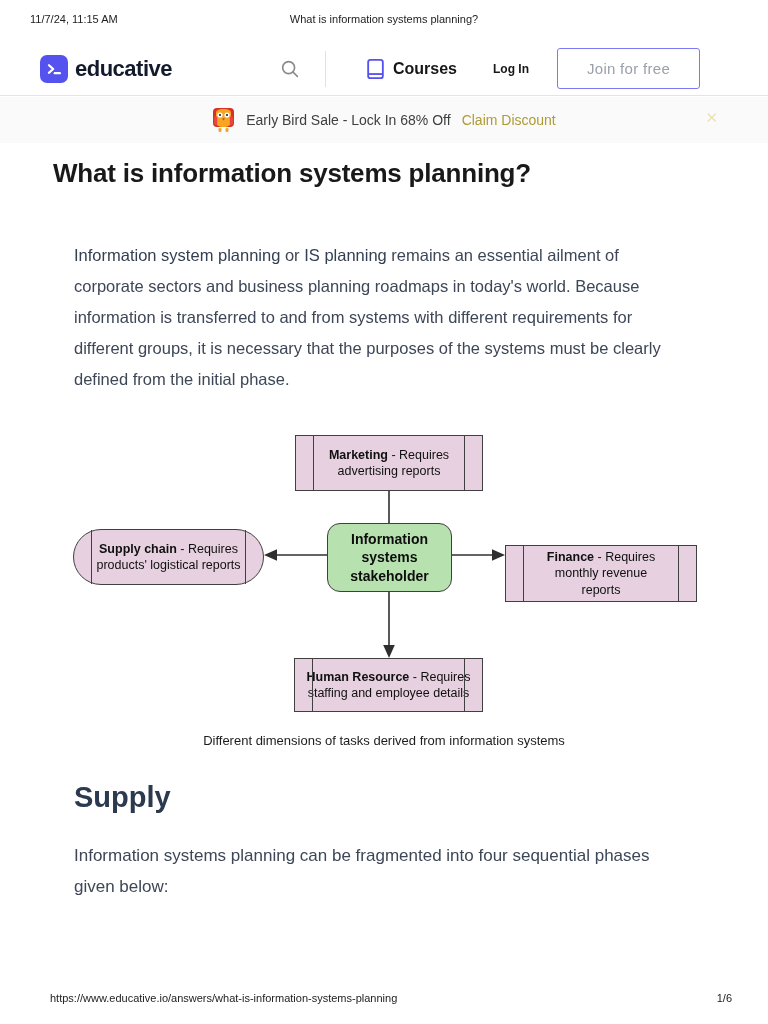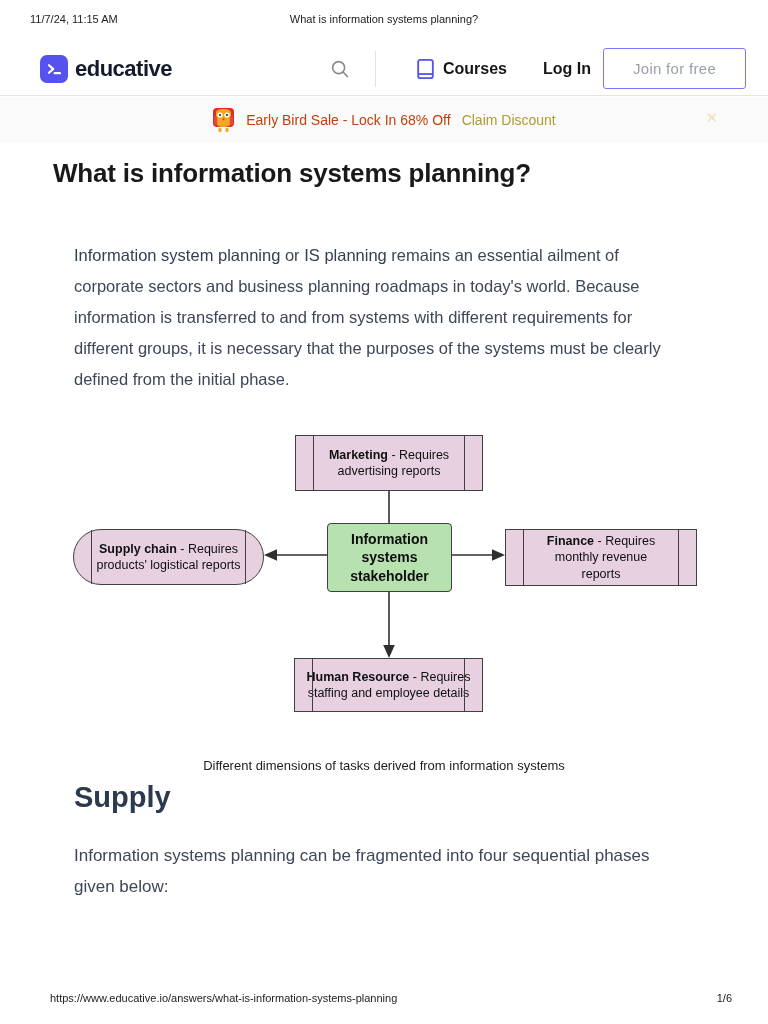--- a/index.html
+++ b/index.html
@@ -10,40 +10,40 @@
   .print-header { position: absolute; top: 13px; left: 0; width: 768px; font-size: 11px; color: #222; }
   .print-header .ph-date { position: absolute; left: 30px; top: 0; }
   .print-header .ph-title { position: absolute; left: 0; width: 100%; text-align: center; top: 0; }
   .print-footer { position: absolute; bottom: 20px; left: 0; width: 768px; font-size: 11px; color: #222; }
   .print-footer .pf-url { position: absolute; left: 30px; bottom: 0; padding-left: 20px; }
   .print-footer .pf-page { position: absolute; right: 36px; bottom: 0; }
 
   
   .navbar { position: absolute; top: 42px; left: 0; width: 768px; height: 54px;
             display: flex; align-items: center; justify-content: space-between;
-            padding: 0 22px 0 40px; border-bottom: 1px solid #e4e4e4; background: #fff; }
+            padding: 0 68px 0 40px; border-bottom: 1px solid #e4e4e4; background: #fff; }
   .brand { display: flex; align-items: center; gap: 7px; cursor: pointer; }
   .brand-icon { width: 28px; height: 28px; background: #5552f0; border-radius: 7px;
                 display: flex; align-items: center; justify-content: center; flex: 0 0 auto; }
   .brand-word { font-size: 22px; font-weight: 700; color: #121a2b; letter-spacing: -0.5px; }
   .nav-right { display: flex; align-items: center; }
   .search-btn { width: 22px; height: 22px; margin-right: 24px; cursor: pointer; }
   .nav-divider { width: 1px; height: 36px; background: #e2e2e2; margin-right: 40px; }
   .nav-courses { display: flex; align-items: center; gap: 8px; font-size: 16px; font-weight: 700;
                  color: #171717; margin-right: 36px; cursor: pointer; }
-  .nav-login { font-size: 16px; font-weight: 700; color: #171717; margin-right: 12px; cursor: pointer; }
+  .nav-login { font-size: 12px; font-weight: 700; color: #171717; margin-right: 28px; cursor: pointer; }
   .join-btn { width: 143px; height: 41px; border: 1.5px solid #7d79f4; border-radius: 3px;
               background: #fff; color: #9aa1ac; font-size: 15px; font-family: inherit;
               letter-spacing: 0.3px; cursor: pointer; }
 
   
   .banner { position: absolute; top: 97px; left: 0; width: 768px; height: 46px; background: #fafafa;
             display: flex; align-items: center; justify-content: center; gap: 11px; }
   .banner-owl { width: 23px; height: 26px; flex: 0 0 auto; }
-  .banner-text { font-size: 14px; color: #c2410c; }
+  .banner-text { font-size: 14px; color: #404040; }
   .banner-claim { font-size: 14px; color: #b09a33; cursor: pointer; }
   .banner-close { position: absolute; right: 50px; top: 13px; font-size: 15px; color: #ece3b4;
                   cursor: pointer; line-height: 1; }
 
   
   .page-title { position: absolute; top: 158px; left: 53px; font-size: 26px; font-weight: 700;
                 color: #191919; letter-spacing: -0.2px; }
   .intro-para { position: absolute; top: 240px; left: 74px; width: 612px; font-size: 16.5px;
                 line-height: 31px; color: #3d4757; }
   .intro-para b { font-weight: 400; color: #333f52; }
@@ -54,27 +54,27 @@
   .pnode { position: absolute; background: #e7d1e0; border: 1.5px solid #404040;
            display: flex; align-items: center; justify-content: center; text-align: center;
            font-size: 12.5px; line-height: 1.32; color: #101010; }
   .pnode::before, .pnode::after { content: ""; position: absolute; top: 0; bottom: 0;
            width: 1.2px; background: #404040; }
   .pnode::before { left: 17px; }
   .pnode::after { right: 17px; }
   .pnode b { font-weight: 700; }
   .node-top    { left: 295px; top: 2px;   width: 188px; height: 56px; padding: 0 22px; margin-top: 28px; }
   .node-left   { left: 73px;  top: 124px; width: 191px; height: 56px; padding: 0 20px; border-radius: 28px; }
-  .node-right  { left: 505px; top: 124px; width: 192px; height: 57px; padding: 0 30px; text-align: center; }
+  .node-right  { left: 505px; top: 140px; width: 192px; height: 57px; padding: 0 30px; text-align: center; }
   .node-bottom { left: 294px; top: 253px; width: 189px; height: 54px; padding: 0 2px; }
   .gnode { position: absolute; left: 327px; top: 118px; width: 125px; height: 69px;
-           background: #b7e1af; border: 1.5px solid #3f3f3f; border-radius: 4px;
+           background: #b7e1af; border: 1.5px solid #3f3f3f; border-radius: 13px;
            display: flex; align-items: center; justify-content: center; text-align: center;
            font-size: 14px; font-weight: 700; line-height: 1.3; color: #0d0d0d; padding: 0 10px; }
-  .diagram-caption { position: absolute; top: 758px; left: 0; width: 768px; text-align: center;
+  .diagram-caption { position: absolute; top: 733px; left: 0; width: 768px; text-align: center;
                      font-size: 13px; color: #1c1c1c; }
 
   .phases-title { position: absolute; top: 781px; left: 74px; font-size: 29px; font-weight: 700;
                   color: #2b3a4f; }
   .phases-para { position: absolute; top: 840px; left: 74px; width: 620px; font-size: 17px;
                  line-height: 31px; color: #3d4757; }
 </style>
 </head>
 <body>
 

